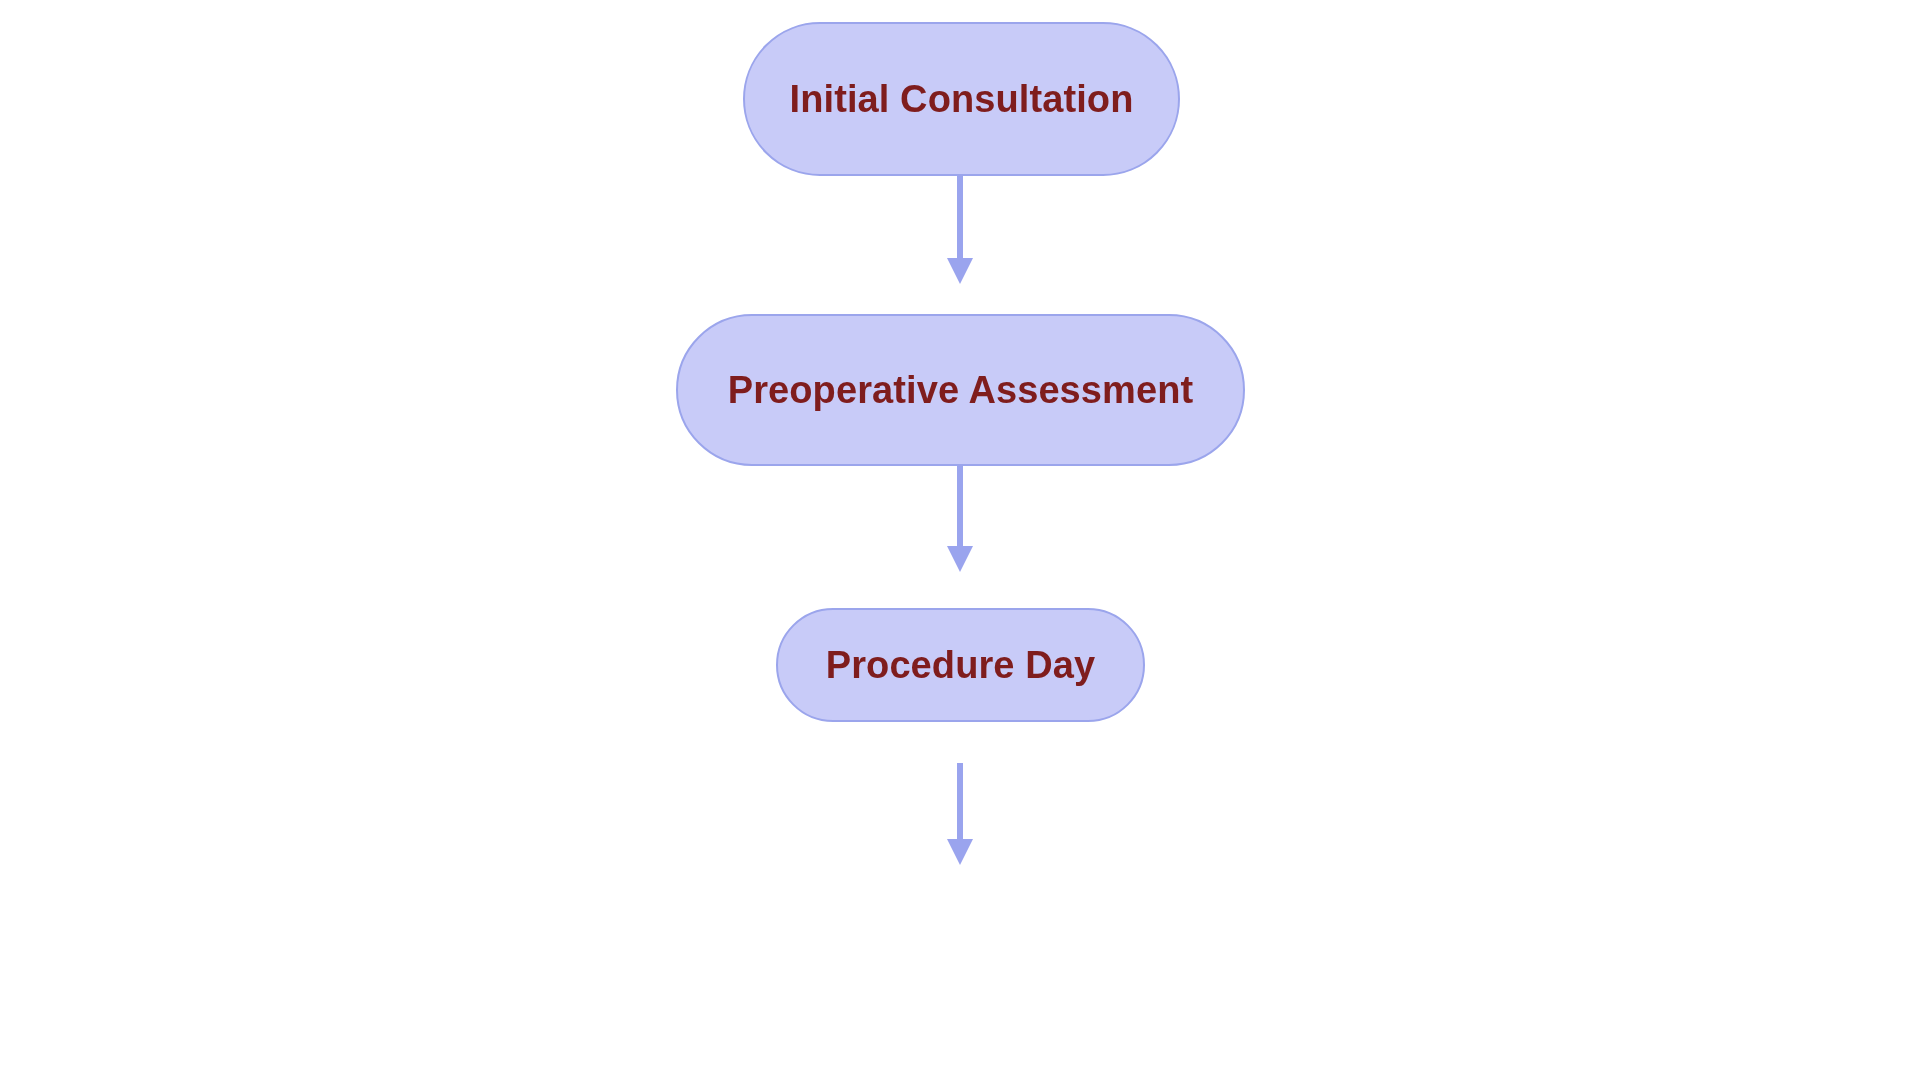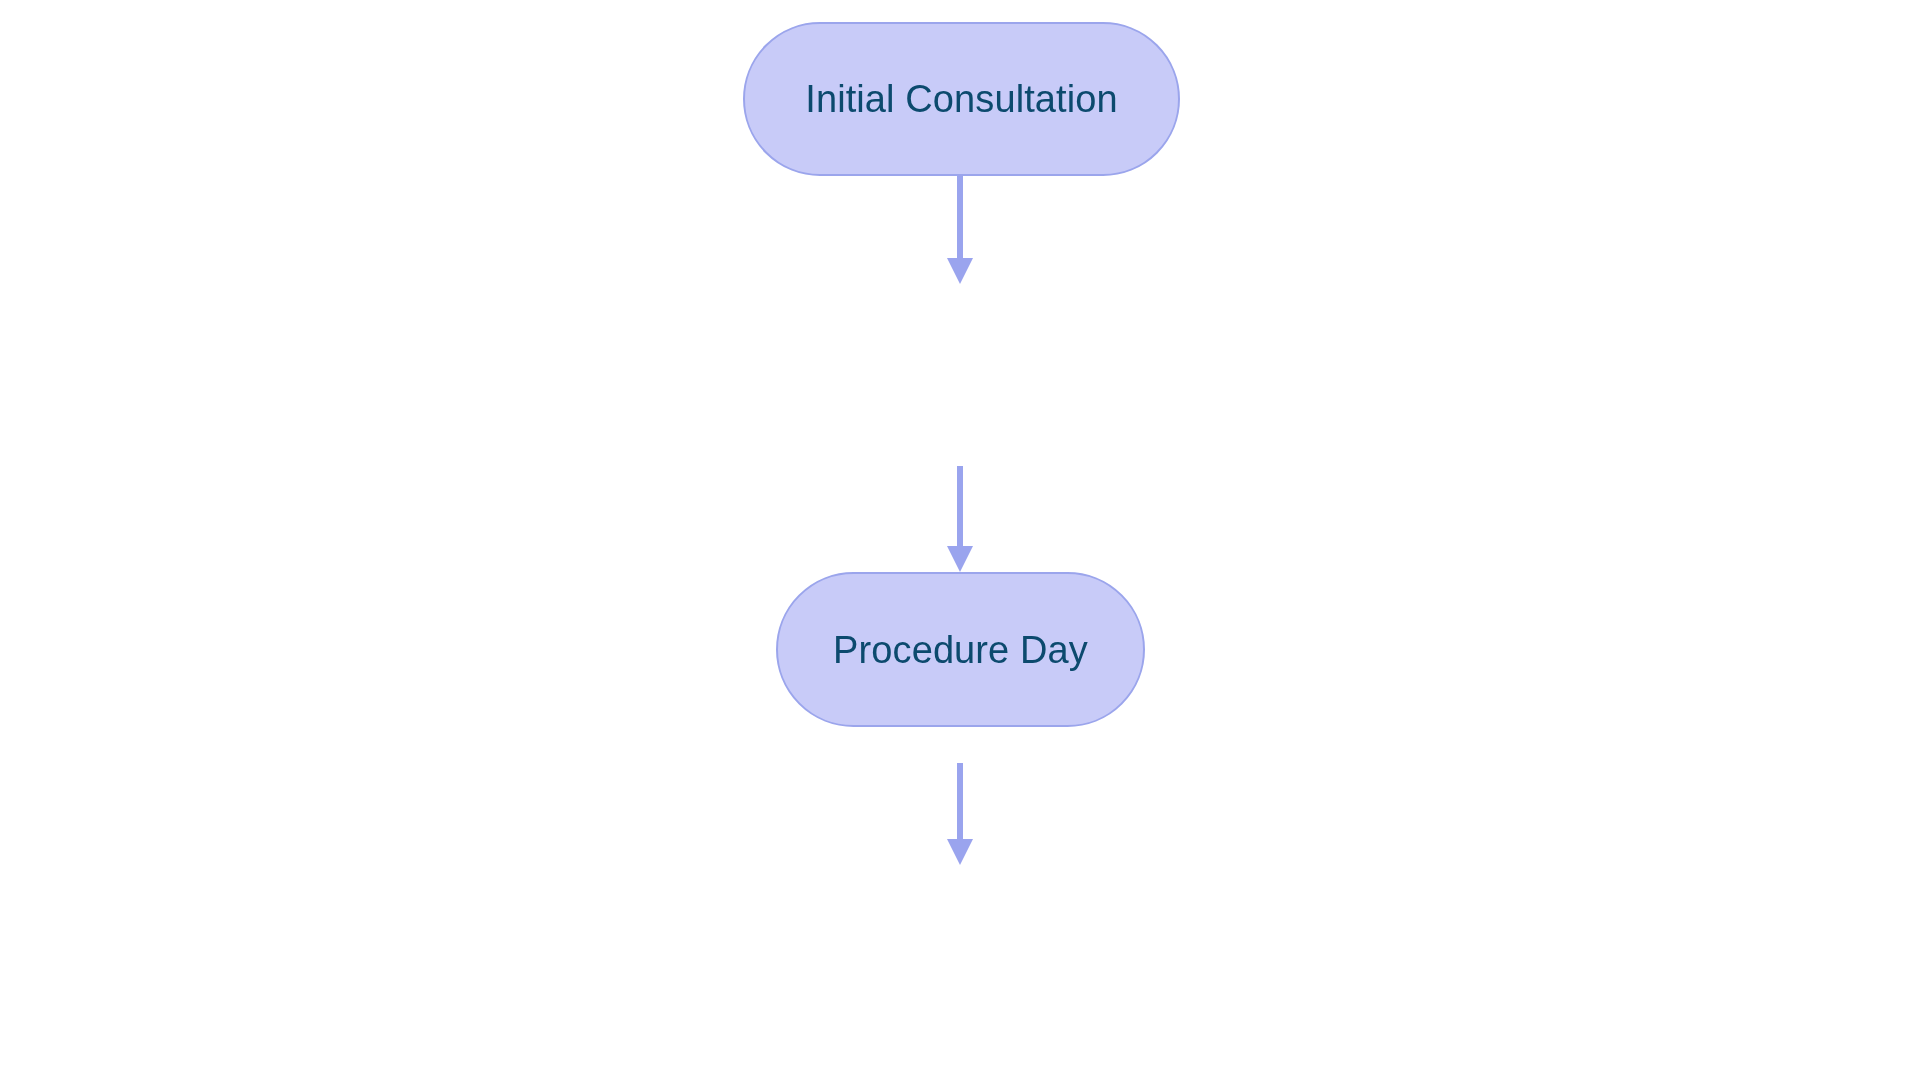--- a/index.html
+++ b/index.html
@@ -31,26 +31,27 @@
     font-family: "Liberation Sans", "DejaVu Sans", sans-serif;
     font-size: 38px;
     font-weight: 400;
     line-height: 1;
     letter-spacing: 0.1px;
     white-space: nowrap;
     user-select: none;
   }
   .stage-label {
     display: block;
-    color: #0c4a6e;
+    color: #7f1d1d;
+    font-weight: bold;
   }
   
   #node-1 { left: 743px;  top: 22px;   width: 437px; height: 154px; }
   #node-2 { left: 676px;  top: 314px;  width: 569px; height: 152px; }
-  #node-3 { left: 776px;  top: 572px;  width: 369px; height: 155px; }
+  #node-3 { left: 776px;  top: 608px;  width: 369px; height: 114px; }
   #node-4 { left: 735px;  top: 903px;  width: 453px; height: 155px; }
 
   
   .connector {
     position: absolute;
     left: 0;
     top: 0;
     pointer-events: none;
   }
   .connector .shaft {
@@ -82,20 +83,23 @@
 
   <div class="flow-stage" id="node-1">
     <span class="stage-label">Initial Consultation</span>
   </div>
 
   <div class="connector" id="conn-1">
     <div class="shaft"></div>
     <div class="head"></div>
   </div>
 
+  <div class="flow-stage" id="node-2">
+    <span class="stage-label">Preoperative Assessment</span>
+  </div>
 
   <div class="connector" id="conn-2">
     <div class="shaft"></div>
     <div class="head"></div>
   </div>
 
   <div class="flow-stage" id="node-3">
     <span class="stage-label">Procedure Day</span>
   </div>
 

